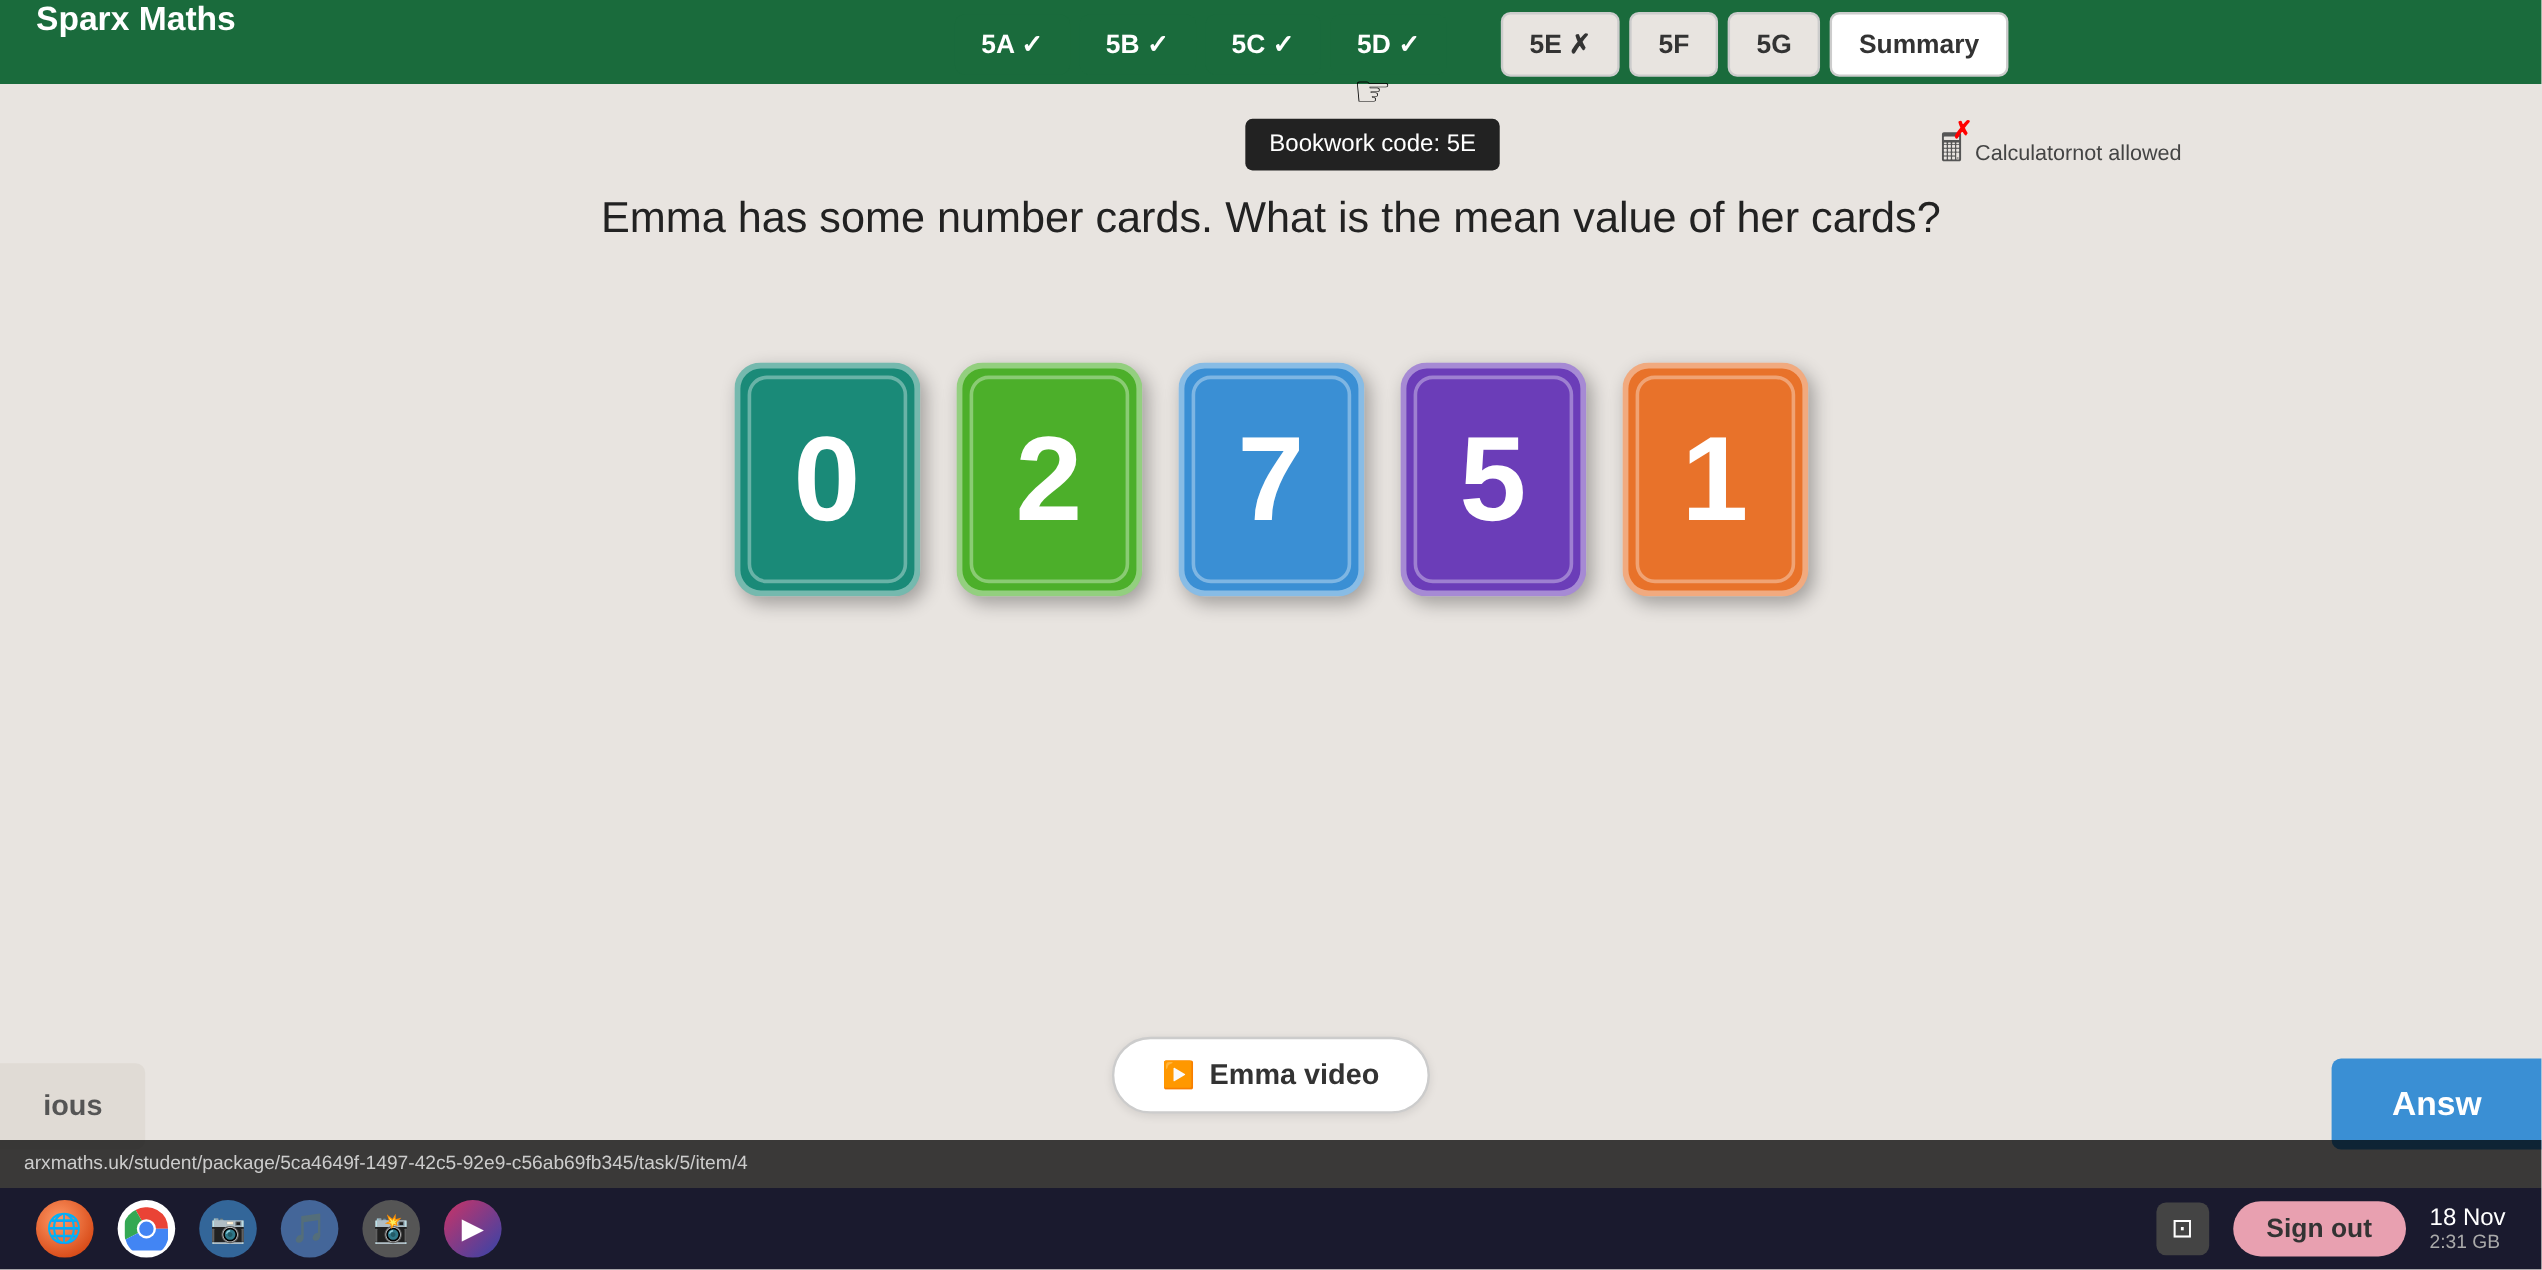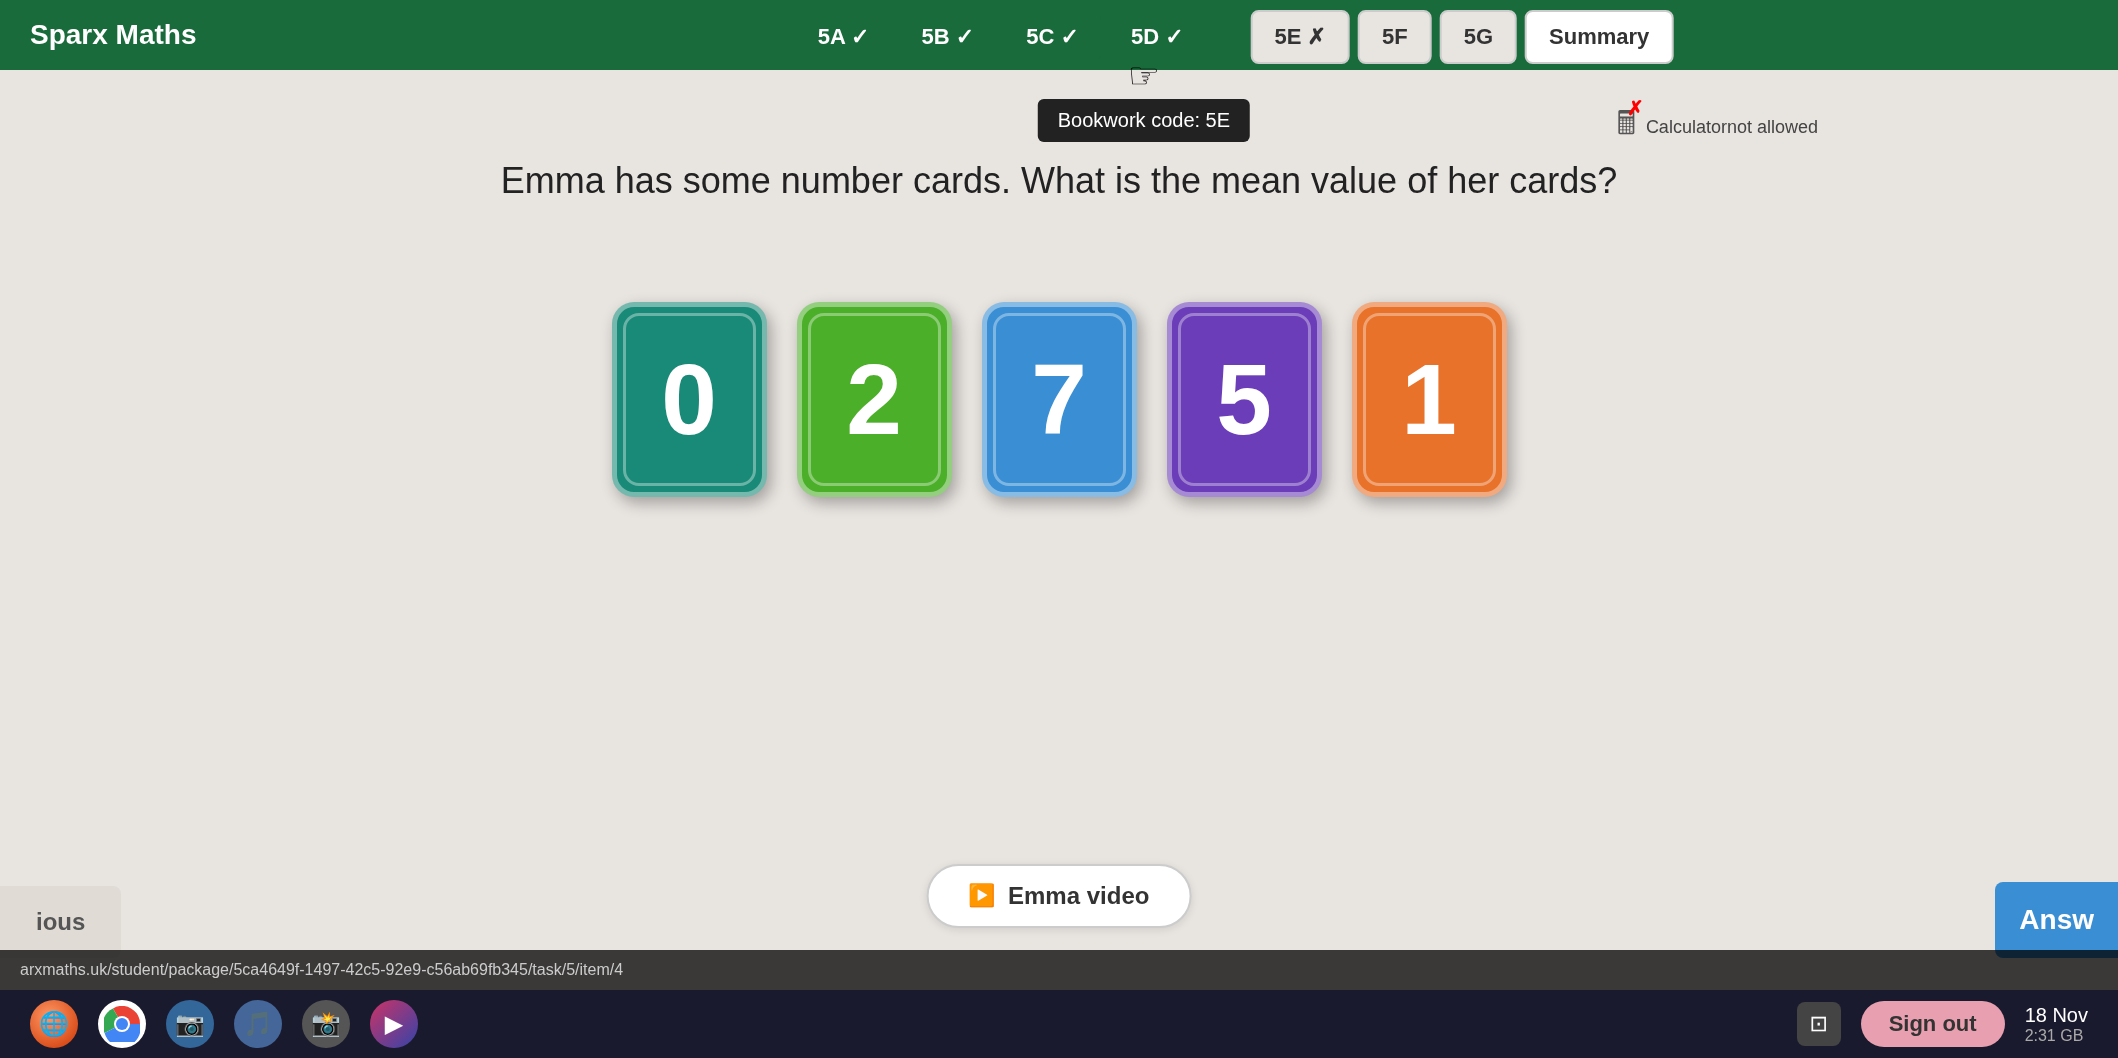--- a/index.html
+++ b/index.html
@@ -11,21 +11,20 @@
       overflow: hidden;
       position: relative;
     }
 
     
     .top-bar {
       width: 100%;
       height: 70px;
       background: #1a6b3c;
       display: flex;
-      align-items: center;
       padding: 0 30px;
     }
     .app-title {
       color: white;
       font-size: 28px;
       font-weight: 700;
     }
 
     
     .nav-tabs {
@@ -209,21 +208,21 @@
 
     
     .answer-btn {
       position: absolute;
       right: 0;
       bottom: 100px;
       background: #3a8fd4;
       color: white;
       font-size: 28px;
       font-weight: 700;
-      padding: 22px 24px;
+      padding: 22px 50px;
       border: none;
       border-radius: 8px 0 0 8px;
       cursor: pointer;
     }
 
     
     .prev-btn {
       position: absolute;
       left: 0;
       bottom: 100px;

